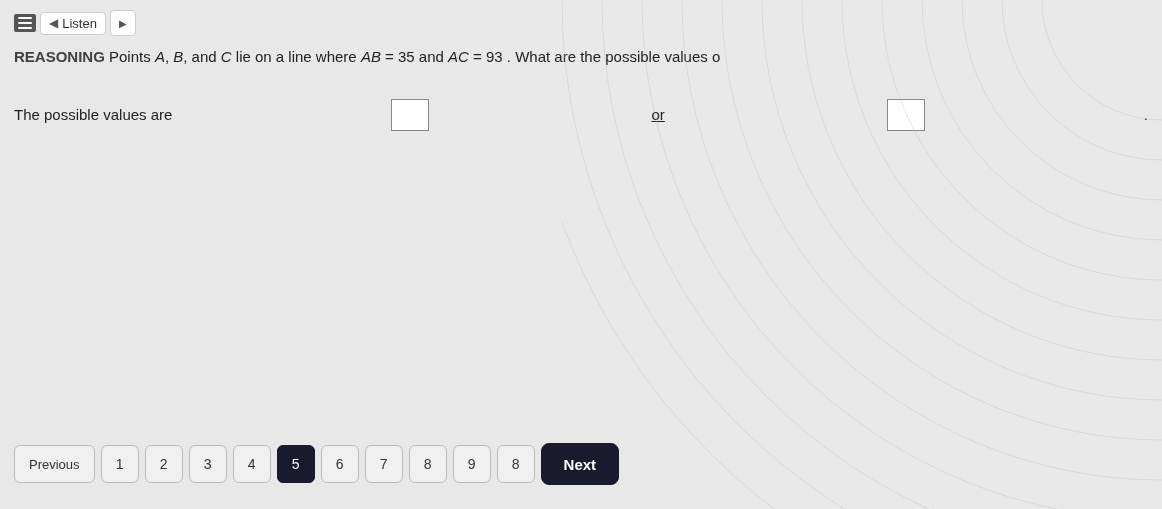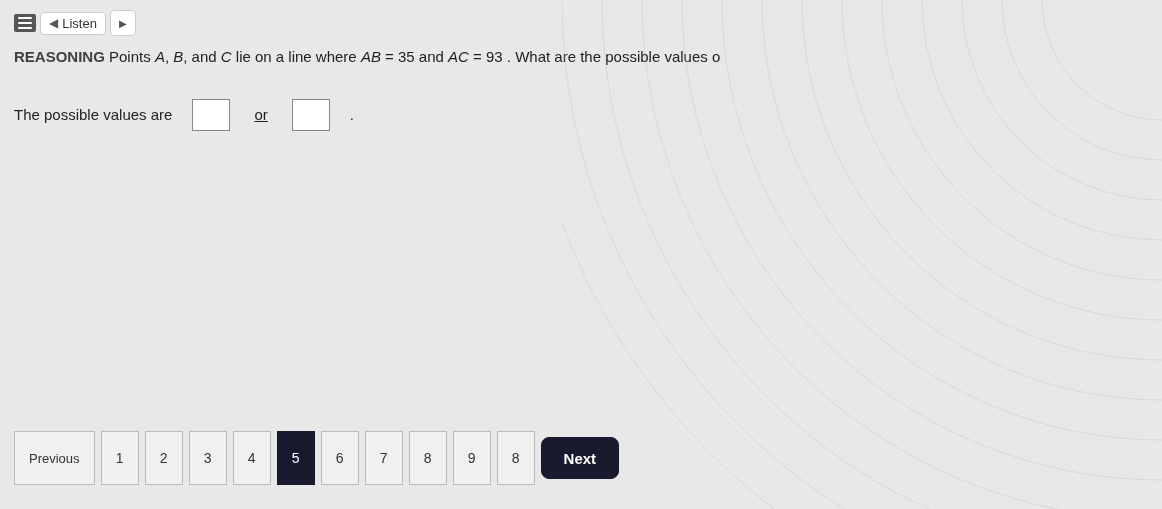--- a/index.html
+++ b/index.html
@@ -91,26 +91,27 @@
       color: #222;
       line-height: 1.5;
     }
 
     .question-text .label {
       font-weight: bold;
       color: #404040;
     }
 
     .answer-area {
-      padding: 30px 31px 0 14px;
+      padding: 30px 14px 0 14px;
       font-size: 15px;
       color: #222;
       display: flex;
       align-items: center;
       gap: 20px;
+      justify-content: space-between;
     }
 
     .answer-box {
       width: 38px;
       height: 32px;
       border: 1.5px solid #888;
       background: #fff;
       display: inline-block;
       vertical-align: middle;
     }
@@ -124,23 +125,23 @@
     .bottom-nav {
       position: absolute;
       bottom: 24px;
       left: 14px;
       display: flex;
       align-items: center;
       gap: 6px;
     }
 
     .nav-btn {
-      height: 54px;
+      height: 38px;
       min-width: 38px;
-      border-radius: 0;
+      border-radius: 6px;
       border: 1px solid #bbb;
       background: #f0f0f0;
       color: #333;
       font-size: 14px;
       cursor: pointer;
       display: flex;
       align-items: center;
       justify-content: center;
       padding: 0 10px;
     }

